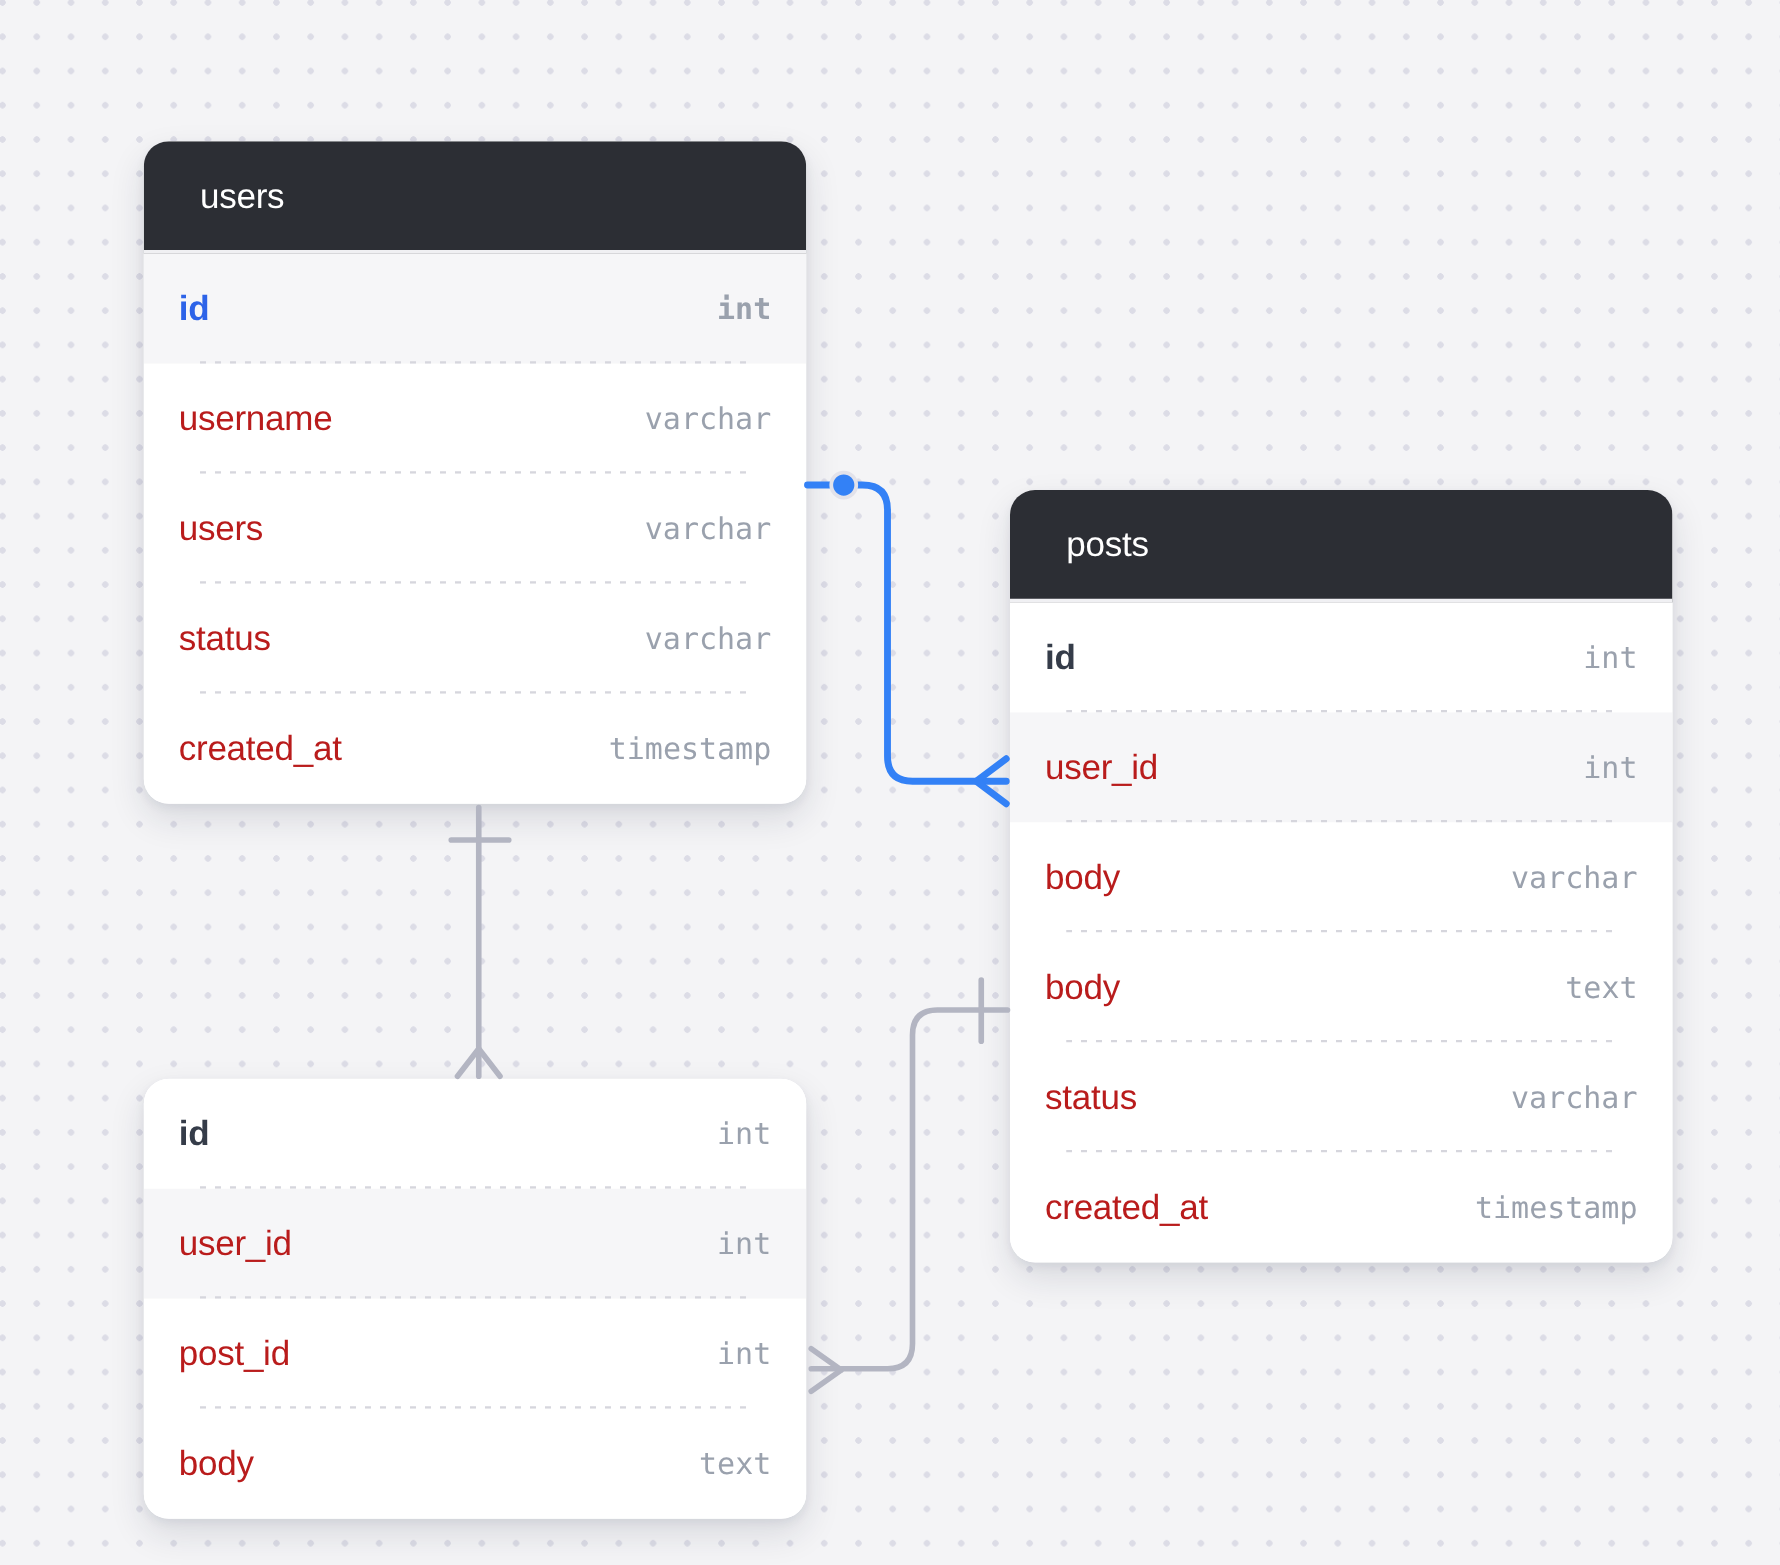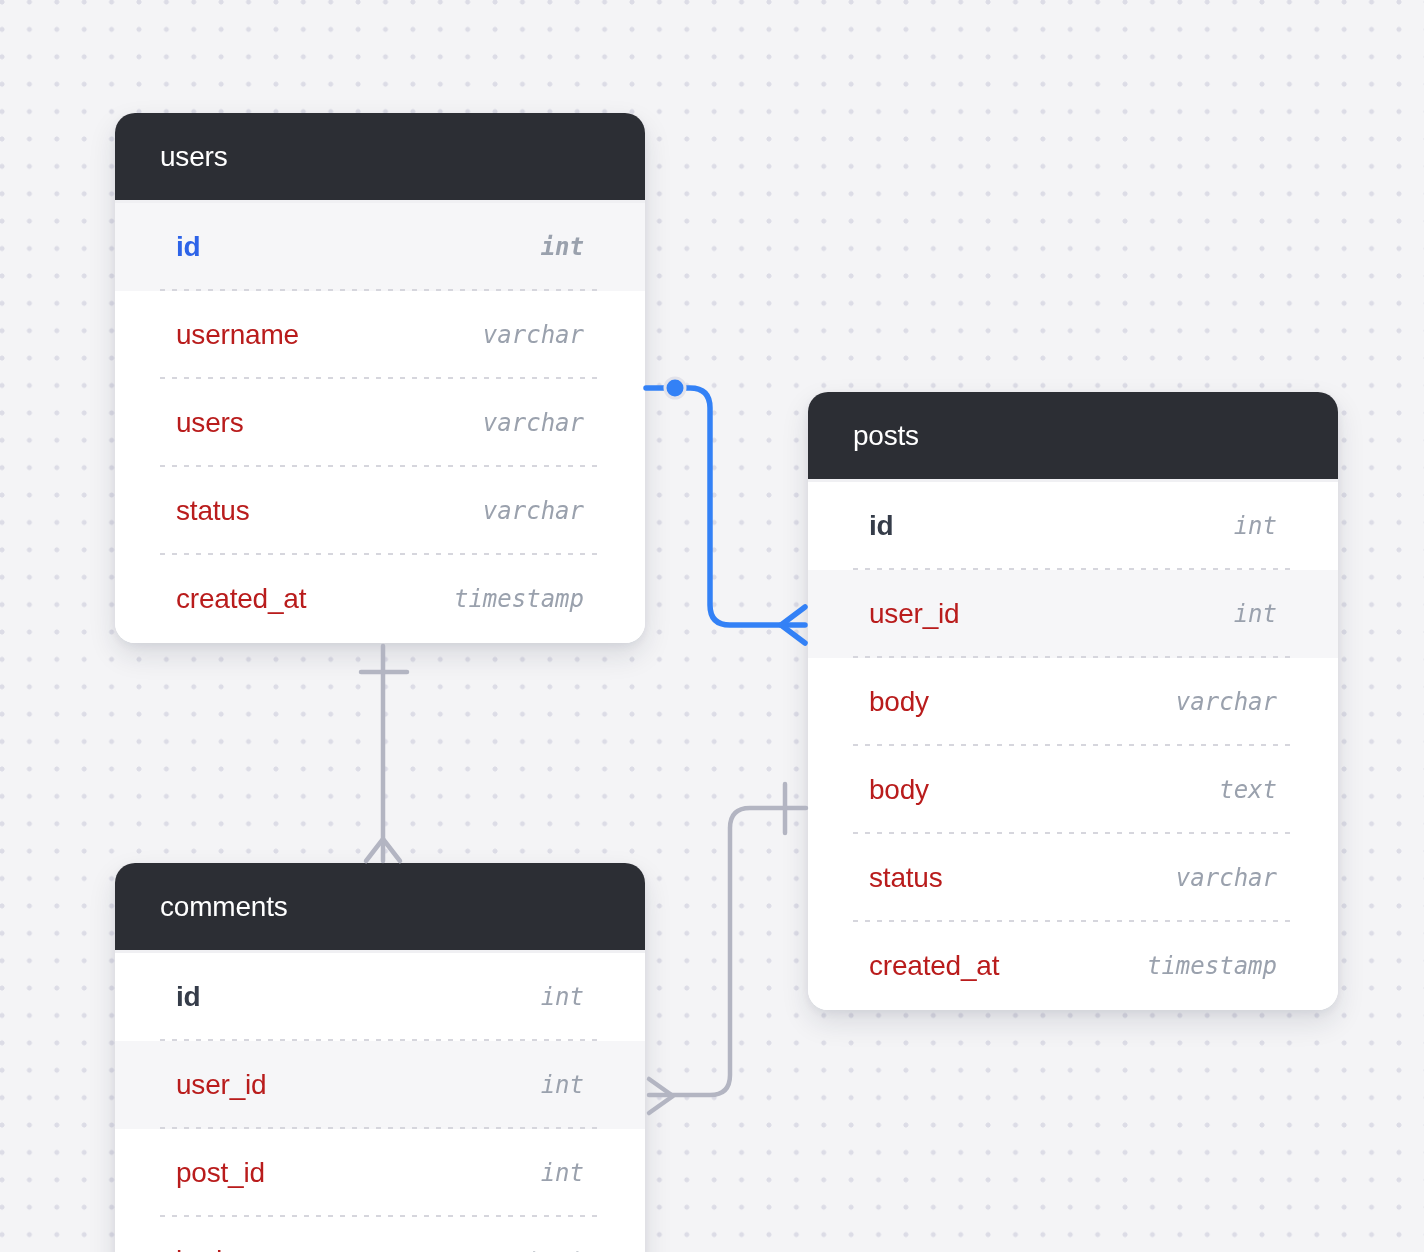--- a/index.html
+++ b/index.html
@@ -39,21 +39,21 @@
     font-size: 28px;
     font-weight: 500;
     letter-spacing: -0.2px;
   }
   .db-row {
     position: relative;
     height: 88px;
     display: flex;
     align-items: center;
     justify-content: space-between;
-    padding: 0 61px;
+    padding: 0 28px;
     box-sizing: border-box;
     background: #ffffff;
   }
   .db-row.highlight { background: #f6f6f8; }
   .db-row:not(:last-child)::after {
     content: "";
     position: absolute;
     left: 45px;
     right: 45px;
     bottom: 0;
@@ -64,21 +64,20 @@
     font-size: 28px;
     color: #b91c1c;
     letter-spacing: -0.2px;
   }
   .db-field.pk { font-weight: 700; color: #353c49; }
   .db-field.accent-blue { color: #2d63e8; font-weight: 700; }
   .db-type {
     font-family: "DejaVu Sans Mono", "Liberation Mono", monospace;
     font-size: 24px;
     color: #9aa1ad;
-    font-style: italic;
   }
   .db-type.bold { font-weight: 700; }
   .relations-layer {
     position: absolute;
     inset: 0;
     pointer-events: none;
   }
   .rel { fill: none; stroke-width: 4.5; stroke-linecap: round; stroke-linejoin: round; }
   .rel.sel { stroke-width: 5.5; }
 </style>
@@ -140,23 +139,20 @@
             <span class="db-field">status</span>
             <span class="db-type">varchar</span>
           </div>
           <div class="db-row">
             <span class="db-field">created_at</span>
             <span class="db-type">timestamp</span>
           </div>
         </div>
       </div>
       <div class="db-table" style="left: 115px; top: 863px; width: 530px;">
-        <div class="db-table-header">
-          <span class="db-table-title">comments</span>
-        </div>
         <div>
           <div class="db-row">
             <span class="db-field pk">id</span>
             <span class="db-type">int</span>
           </div>
           <div class="db-row highlight">
             <span class="db-field">user_id</span>
             <span class="db-type">int</span>
           </div>
           <div class="db-row">

